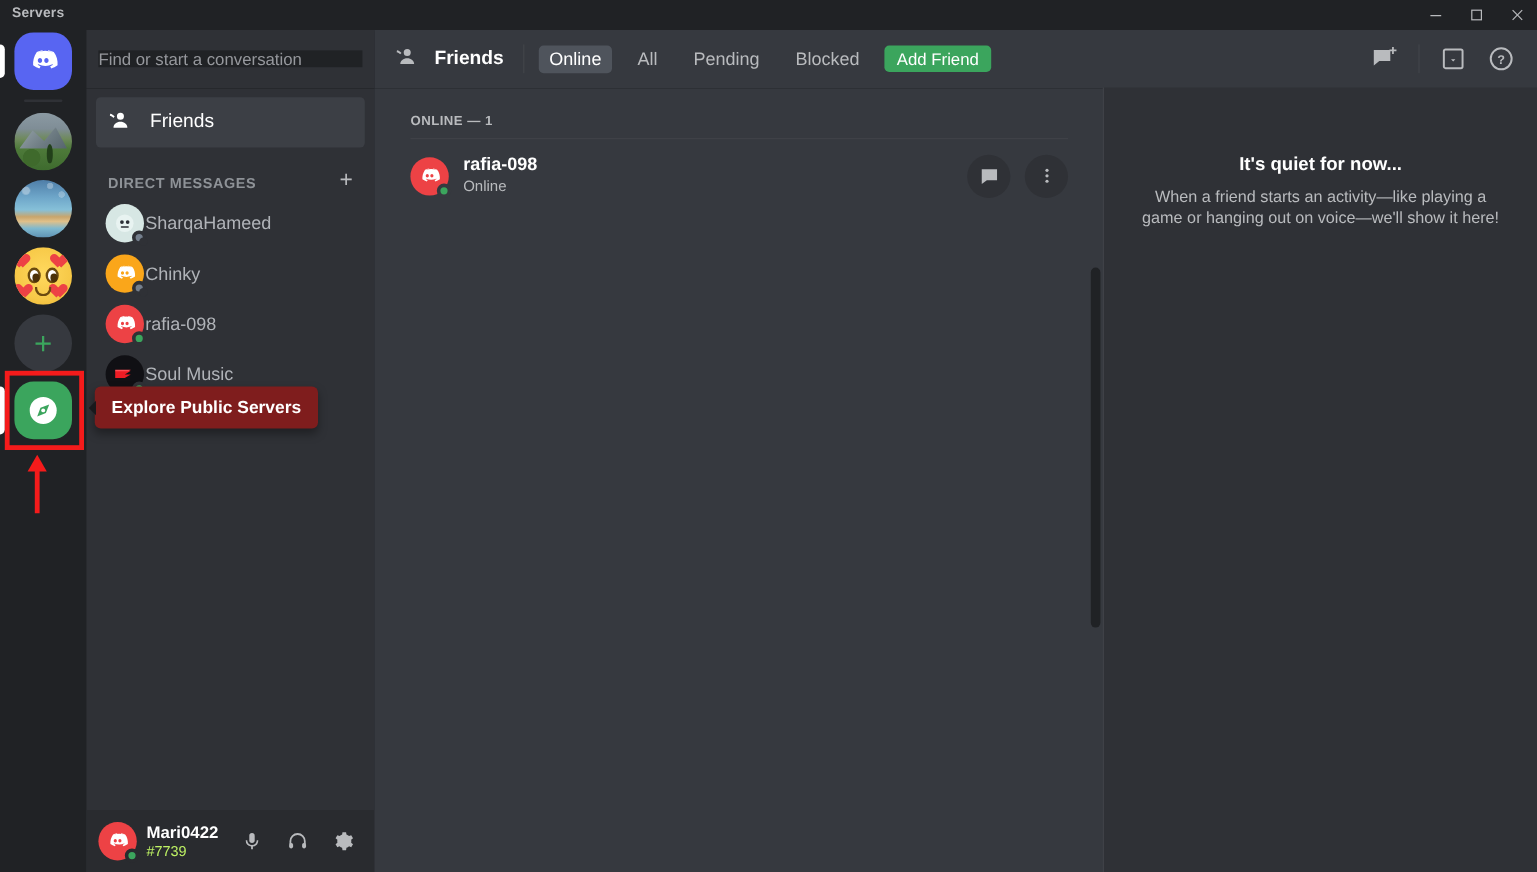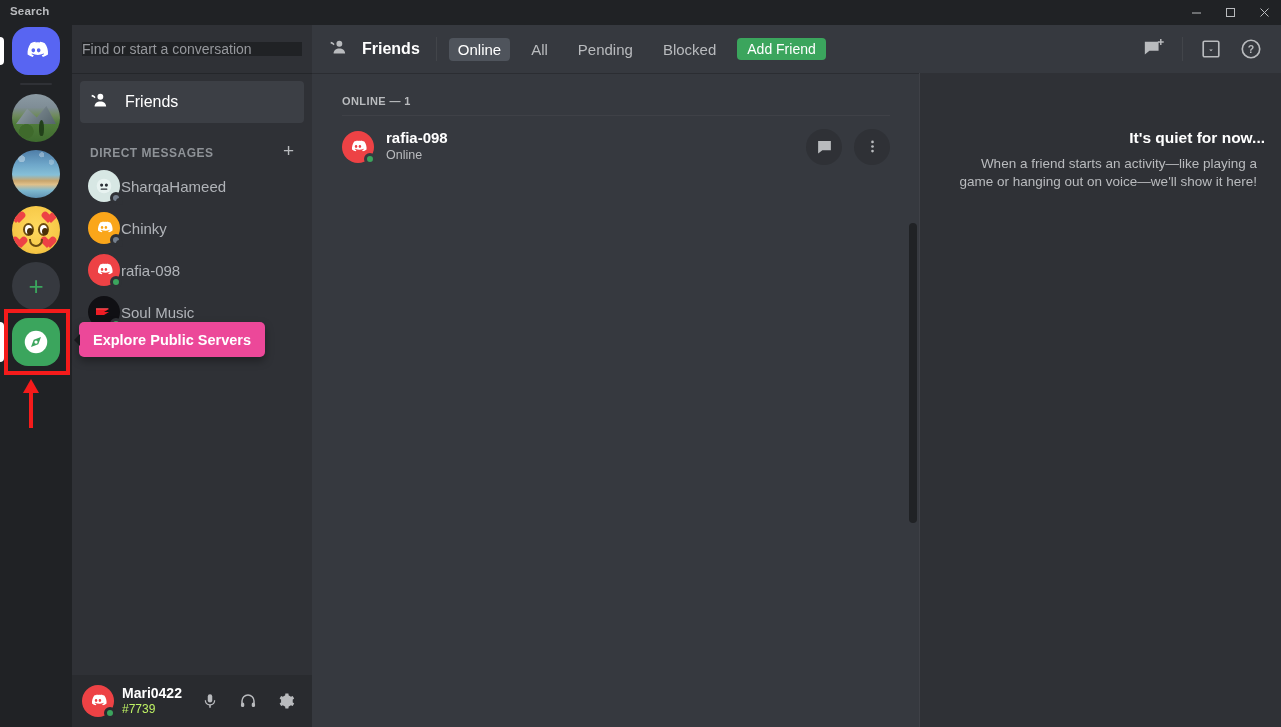--- a/index.html
+++ b/index.html
@@ -194,28 +194,28 @@
   .fr-status { font-size: 12.5px; color: #b9bbbe; line-height: 1.25; }
   .fr-actions { margin-left: auto; display: flex; gap: 12px; }
   .fr-btn { width: 36px; height: 36px; border-radius: 50%; background: #2f3136;
             display:flex; align-items:center; justify-content:center; color:#b9bbbe; }
   .col-scrollbar { position: absolute; right: 3px; top: 150px; width: 8px; height: 300px;
                    background: #202225; border-radius: 4px; }
   .col-divider { position:absolute; right:0; top:0; width:1px; height:654px; background:#3f4147; }
 
   .active-now { width: 361px; background: #2f3136; padding: 20px 16px 0 16px; }
   .an-title { font-size: 17px; font-weight: bold; color: #fff; letter-spacing:.2px; }
-  .an-body { margin-top: 36px; text-align: right; }
+  .an-body { margin-top: 36px; text-align: center; }
   .an-h { font-size: 15.5px; font-weight: bold; color: #fff; }
   .an-p { margin-top: 8px; font-size: 13.5px; color: #b9bbbe; line-height: 1.35; padding: 0 8px; }
 
   
   .tooltip {
     position: absolute; left: 79px; top: 322px; height: 35px;
-    background: #ec4899; color: #fff; border-radius: 5px;
+    background: #7f1d1d; color: #fff; border-radius: 5px;
     display: flex; align-items: center; padding: 0 14px;
     font-size: 14.5px; font-weight: bold; z-index: 60;
     box-shadow: 0 4px 8px rgba(0,0,0,.35);
   }
   .tooltip::before {
     content: ""; position: absolute; left: -5px; top: 50%; transform: translateY(-50%);
     border-top: 6px solid transparent; border-bottom: 6px solid transparent;
     border-right: 6px solid #18191c;
   }
   .anno-box {
@@ -223,21 +223,21 @@
     border: 4px solid #f51b1b; z-index: 70;
   }
   .anno-arrow { position: absolute; left: 20px; top: 378px; width: 22px; height: 50px; z-index: 70; }
 </style>
 </head>
 <body>
 
 <div id="app">
 
   <div class="titlebar">
-    <div class="app-title">Search</div>
+    <div class="app-title">Servers</div>
     <div class="win-ctrls">
       <div class="win-btn">
         <svg width="11" height="11" viewBox="0 0 11 11">
             <line x1="1" y1="6" x2="10" y2="6" stroke="currentColor" stroke-width="1"></line>
           </svg>
       </div>
       <div class="win-btn">
         <svg width="11" height="11" viewBox="0 0 11 11">
             <rect x="1.5" y="1.5" width="8" height="8" fill="none" stroke="currentColor" stroke-width="1"></rect>
           </svg>

